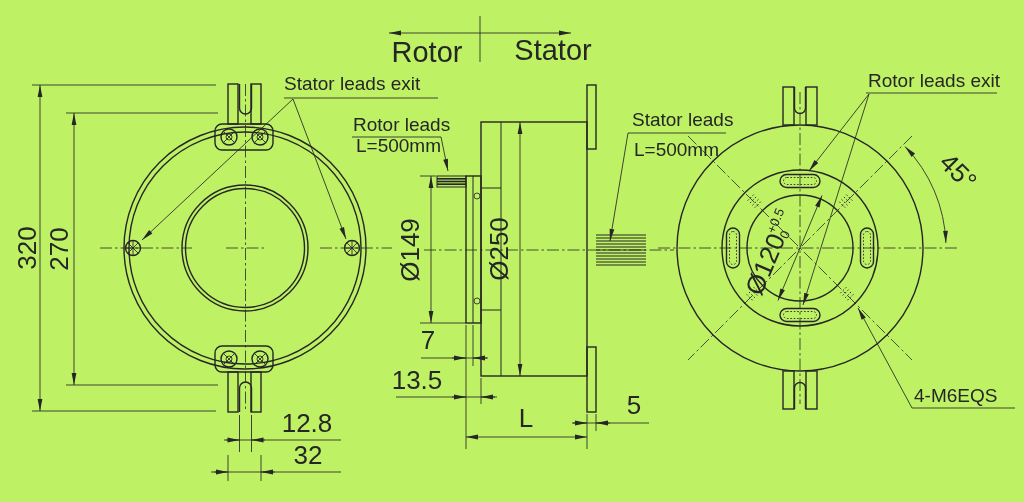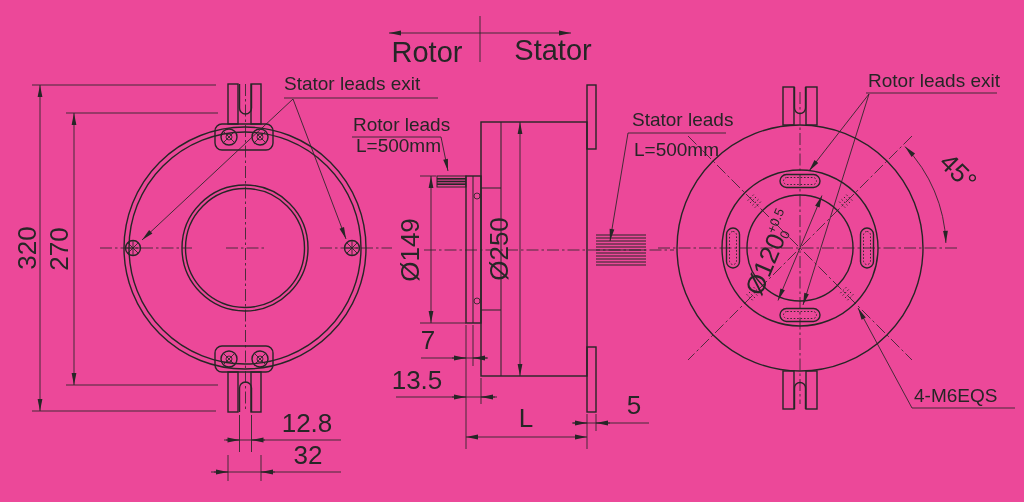--- a/index.html
+++ b/index.html
@@ -1,17 +1,17 @@
 <!DOCTYPE html>
 <html style="--ln: #262626;"><head>
 <meta charset="utf-8">
 <style>
   :root{ --ln:#262626; }
   html,body{margin:0;padding:0;background:#fff;}
-  .stage{position:relative;width:1024px;height:502px;background:#ec4899;overflow:hidden;
+  .stage{position:relative;width:1024px;height:502px;background:#bef264;overflow:hidden;
          font-family:"Liberation Sans","DejaVu Sans",sans-serif;}
   svg text{fill:var(--ln);}
   .ol{fill:none;stroke:var(--ln);stroke-width:1.4;}           
   .tl{fill:none;stroke:var(--ln);stroke-width:0.85;}          
   .hl{fill:none;stroke:var(--ln);stroke-width:1;}             
   .cl{fill:none;stroke:var(--ln);stroke-width:0.8;stroke-dasharray:12 3 2.5 3;} 
   .dot{fill:none;stroke:var(--ln);stroke-width:0.9;stroke-dasharray:1.6 1.8;}
   .wire{stroke:var(--ln);stroke-width:1.15;}
   .lead{stroke:var(--ln);stroke-width:1.7;}
   .t13{font-size:13px;} .t19{font-size:19px;} .t26{font-size:26px;} .t29{font-size:29px;}

